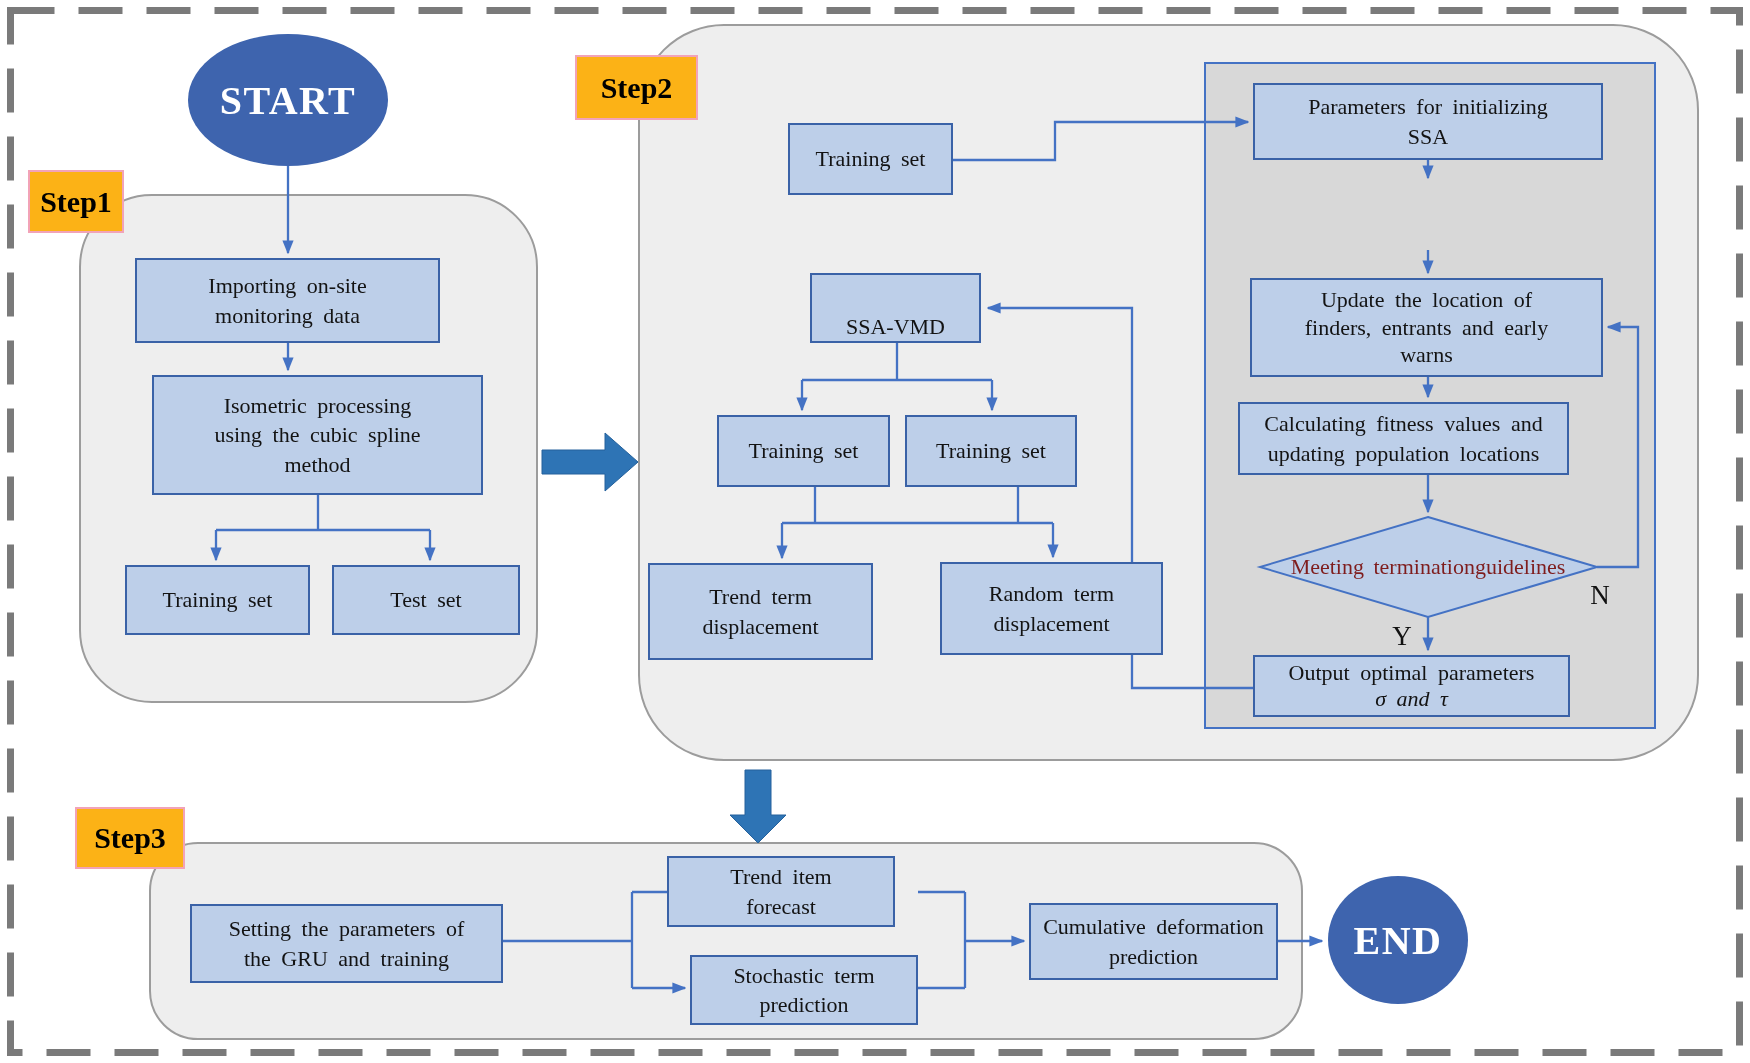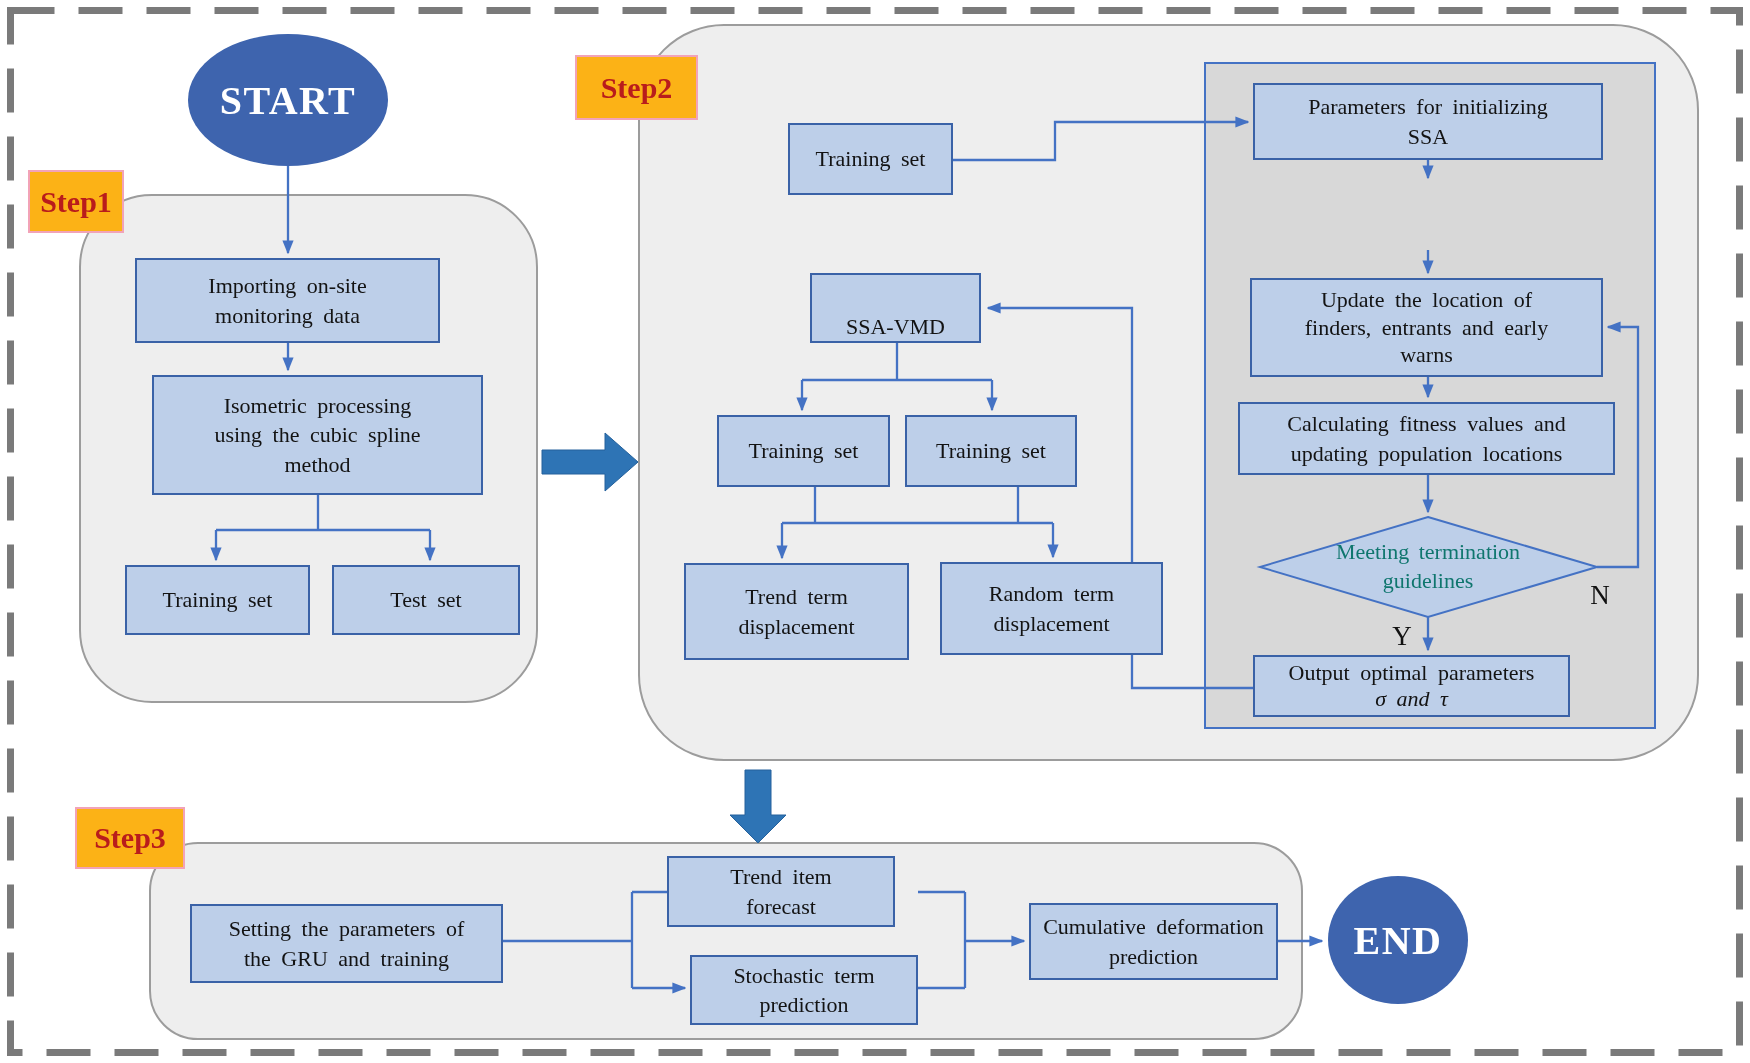--- a/index.html
+++ b/index.html
@@ -22,58 +22,58 @@
 
   
   .pbox{
     position:absolute;display:flex;flex-direction:column;align-items:center;justify-content:center;
     background:var(--box-fill,#bdcfe9);border:2px solid var(--box-border,#3a62a7);
     color:#131313;font-size:22px;line-height:1.32;text-align:center;word-spacing:5px;
     box-sizing:border-box;z-index:2;
   }
   .pbox span{display:block;}
   .dtext{
-    position:absolute;display:flex;flex-direction:column;align-items:center;justify-content:center;
-    text-align:center;font-size:22px;line-height:1.3;color:#0f766e;word-spacing:4px;z-index:2;
+    position:absolute;display:flex;flex-direction:row;align-items:center;justify-content:center;
+    text-align:center;font-size:22px;line-height:1.3;color:#7f1d1d;word-spacing:4px;z-index:2;
   }
   .terminal{
     position:absolute;display:flex;align-items:center;justify-content:center;
     background:var(--terminal-fill,#3e64ae);border-radius:50%;color:#ffffff;
     font-weight:bold;font-size:40px;letter-spacing:1.5px;z-index:2;
   }
   .badge{
     position:absolute;display:flex;align-items:center;justify-content:center;
     background:var(--badge-fill,#fcb216);border:2px solid var(--badge-border,#f2a3b8);
-    font-weight:bold;font-size:30px;color:#b91c1c;box-sizing:border-box;z-index:2;
+    font-weight:bold;font-size:30px;color:#000000;box-sizing:border-box;z-index:2;
   }
   .math-line{font-style:italic;}
 
   
   #n-start{left:188px;top:34px;width:200px;height:132px;}
   #n-end{left:1328px;top:876px;width:140px;height:128px;}
   #badge1{left:28px;top:170px;width:96px;height:63px;}
   #badge2{left:575px;top:55px;width:123px;height:65px;}
   #badge3{left:75px;top:807px;width:110px;height:62px;}
 
   #b-importing{left:135px;top:258px;width:305px;height:85px;}
   #b-isometric{left:152px;top:375px;width:331px;height:120px;}
   #b-training-a{left:125px;top:565px;width:185px;height:70px;}
   #b-test{left:332px;top:565px;width:188px;height:70px;}
 
   #b-training-top{left:788px;top:123px;width:165px;height:72px;}
   #b-ssavmd{left:810px;top:273px;width:171px;height:70px;justify-content:flex-end;}
   #b-training-left{left:717px;top:415px;width:173px;height:72px;}
   #b-training-right{left:905px;top:415px;width:172px;height:72px;}
-  #b-trend-disp{left:684px;top:563px;width:225px;height:97px;}
+  #b-trend-disp{left:648px;top:563px;width:225px;height:97px;}
   #b-random-disp{left:940px;top:562px;width:223px;height:93px;}
 
   #b-params{left:1253px;top:83px;width:350px;height:77px;}
   #b-calc-ind{left:1250px;top:183px;width:352px;height:67px;}
   #b-update{left:1250px;top:278px;width:353px;height:99px;line-height:1.25;}
-  #b-calc-fit{left:1238px;top:402px;width:377px;height:73px;}
+  #b-calc-fit{left:1238px;top:402px;width:331px;height:73px;}
   #b-output{left:1253px;top:655px;width:317px;height:62px;line-height:1.2;}
   #d-meeting{left:1258px;top:517px;width:340px;height:100px;}
 
   #b-setting{left:190px;top:904px;width:313px;height:79px;}
   #b-trend-fc{left:667px;top:856px;width:228px;height:71px;}
   #b-stoch{left:690px;top:955px;width:228px;height:70px;}
   #b-cumul{left:1029px;top:903px;width:249px;height:77px;}
 </style>
 </head>
 <body>

